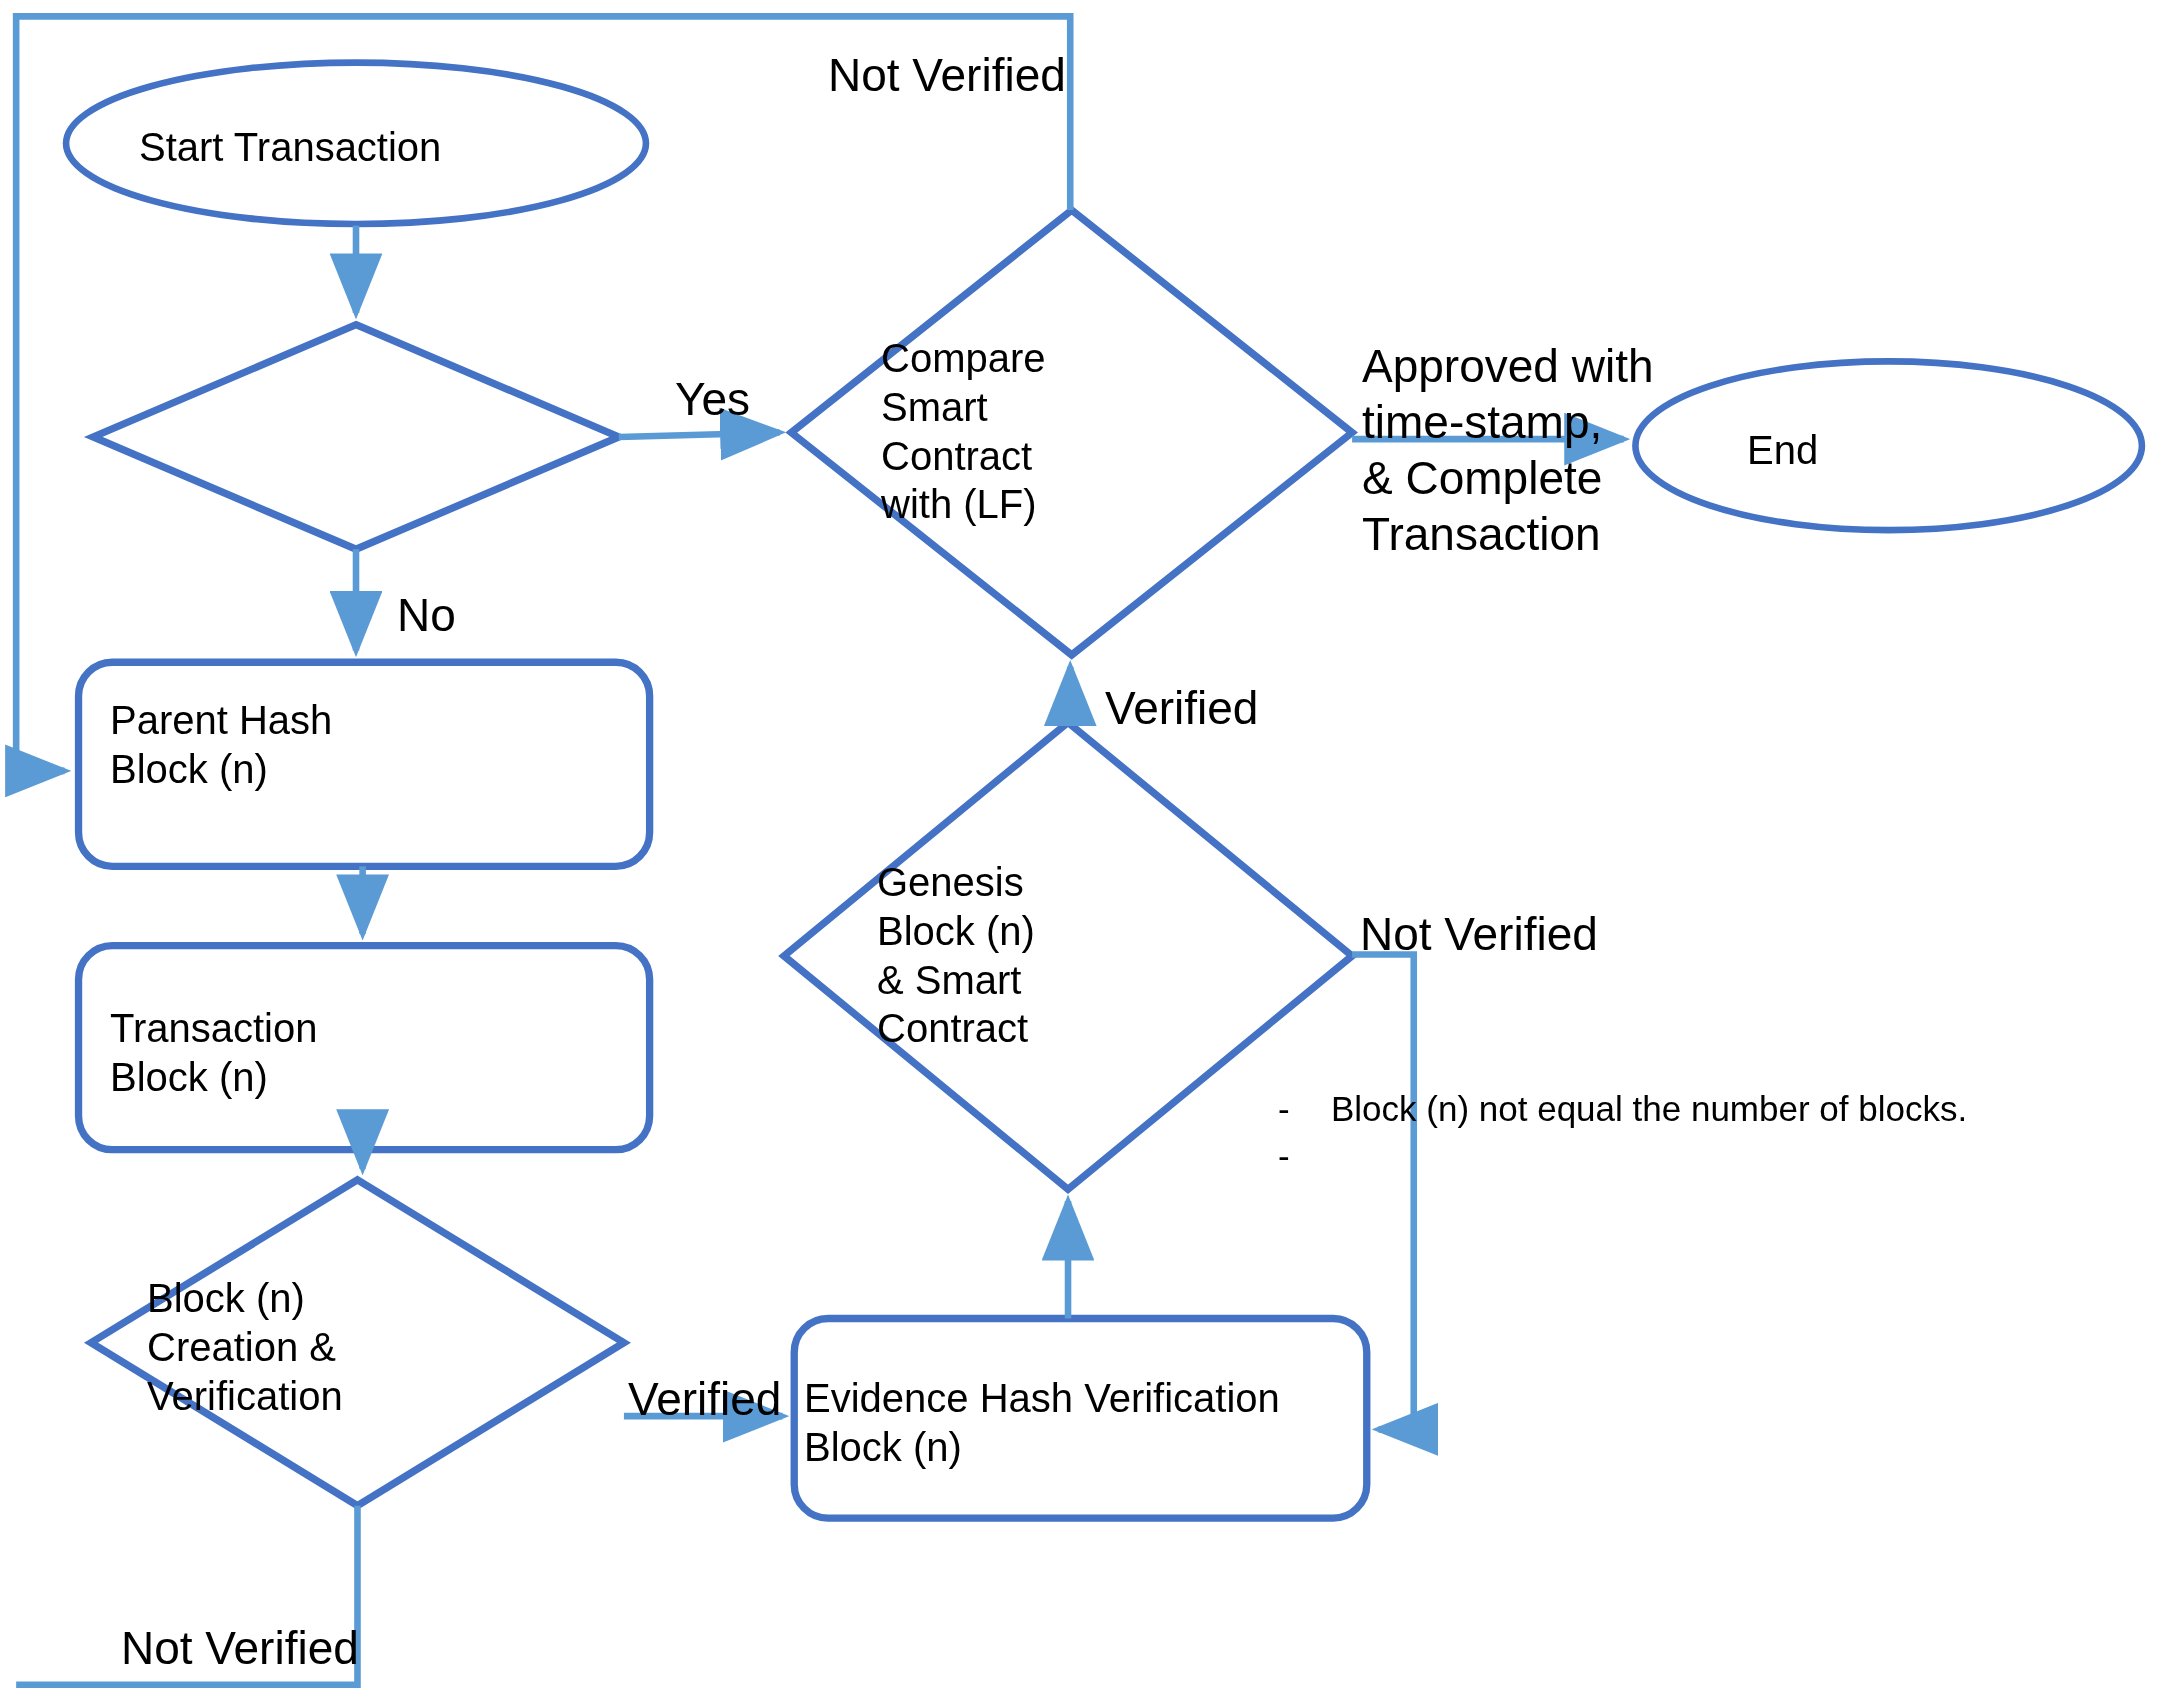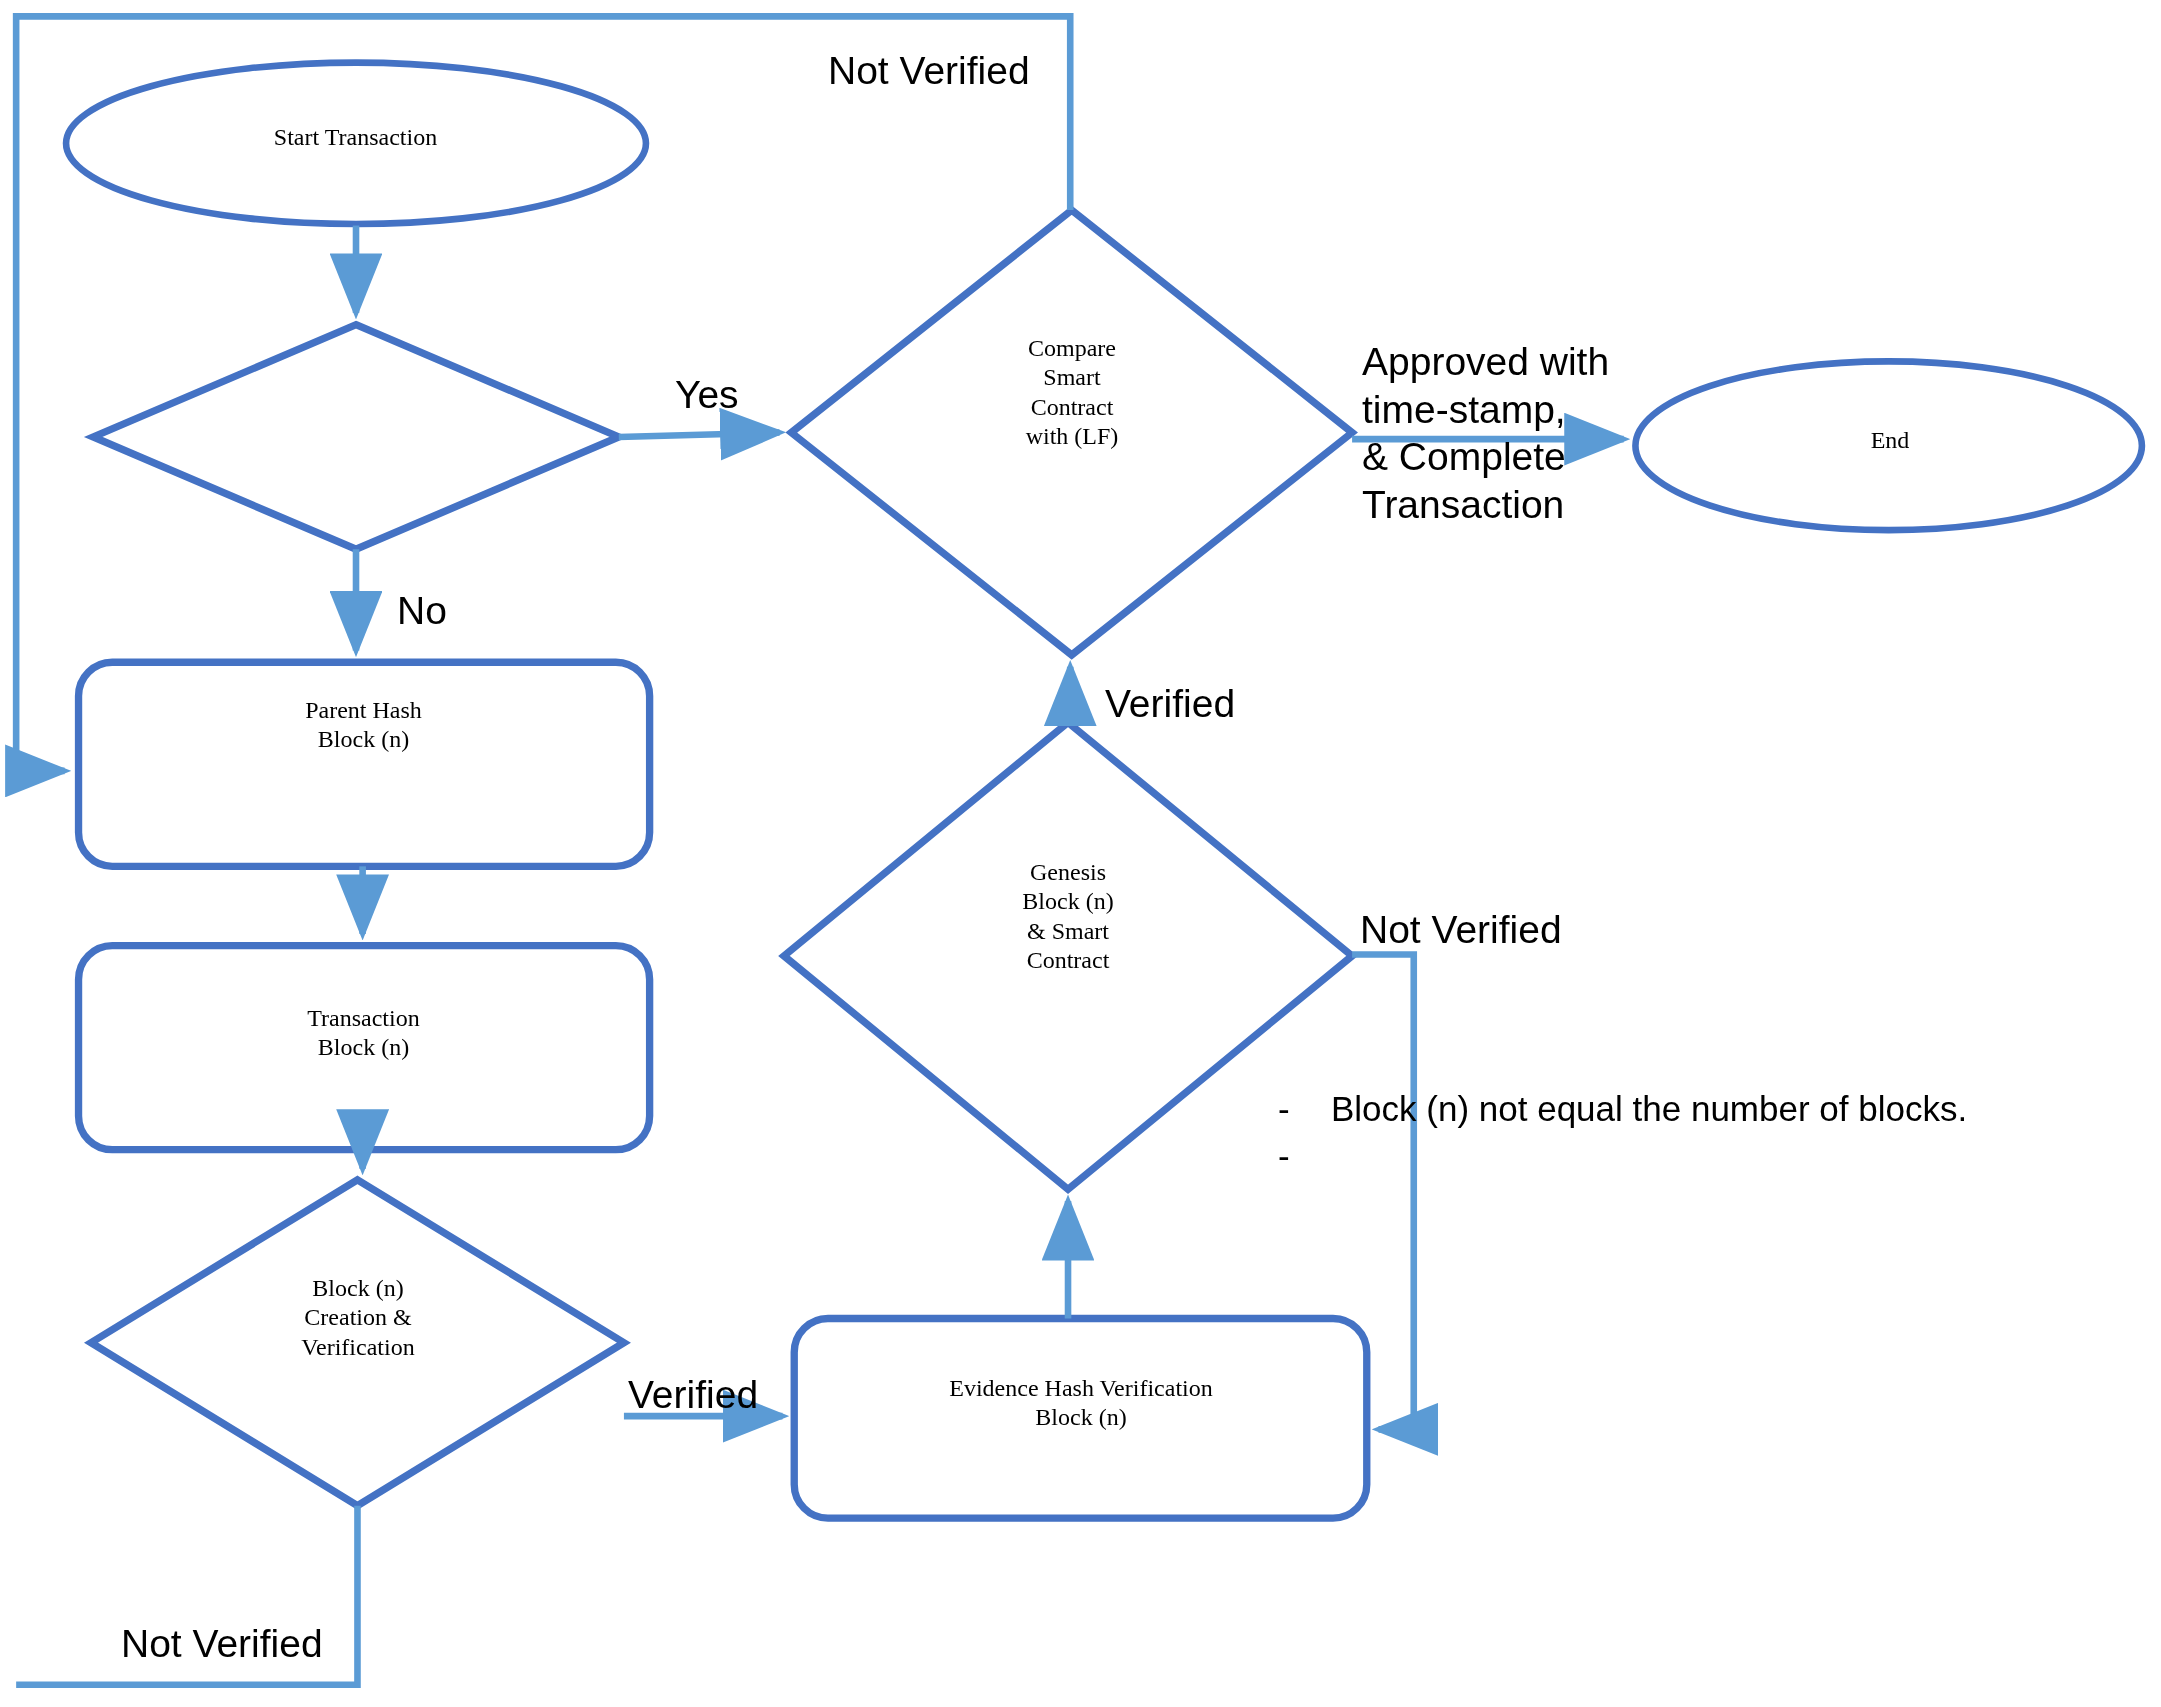--- a/index.html
+++ b/index.html
@@ -7,32 +7,31 @@
     position:relative;
     width:2161px;height:1707px;
     background:#ffffff;
     font-family:"Liberation Sans", sans-serif;
     overflow:hidden;
   }
   svg#flow{position:absolute;left:0;top:0;width:2161px;height:1707px;}
   .node-text{
     position:absolute;
     color:#000000;
-    font-family:Liberation Serif, serif;
-    font-size:24px;
+    font-family:Liberation Sans, sans-serif;
+    font-size:40px;
     line-height:1.22;
-    text-align:center;
     white-space:pre-line;
     pointer-events:none;
   }
   .edge-label{
     position:absolute;
     color:#000000;
     font-family:"Liberation Sans", sans-serif;
-    font-size:39px;
+    font-size:46px;
     line-height:1.22;
     white-space:pre-line;
   }
   .notes{
     position:absolute;
     color:#000000;
     font-family:"Liberation Sans", sans-serif;
     font-size:35px;
     line-height:1.35;
   }

